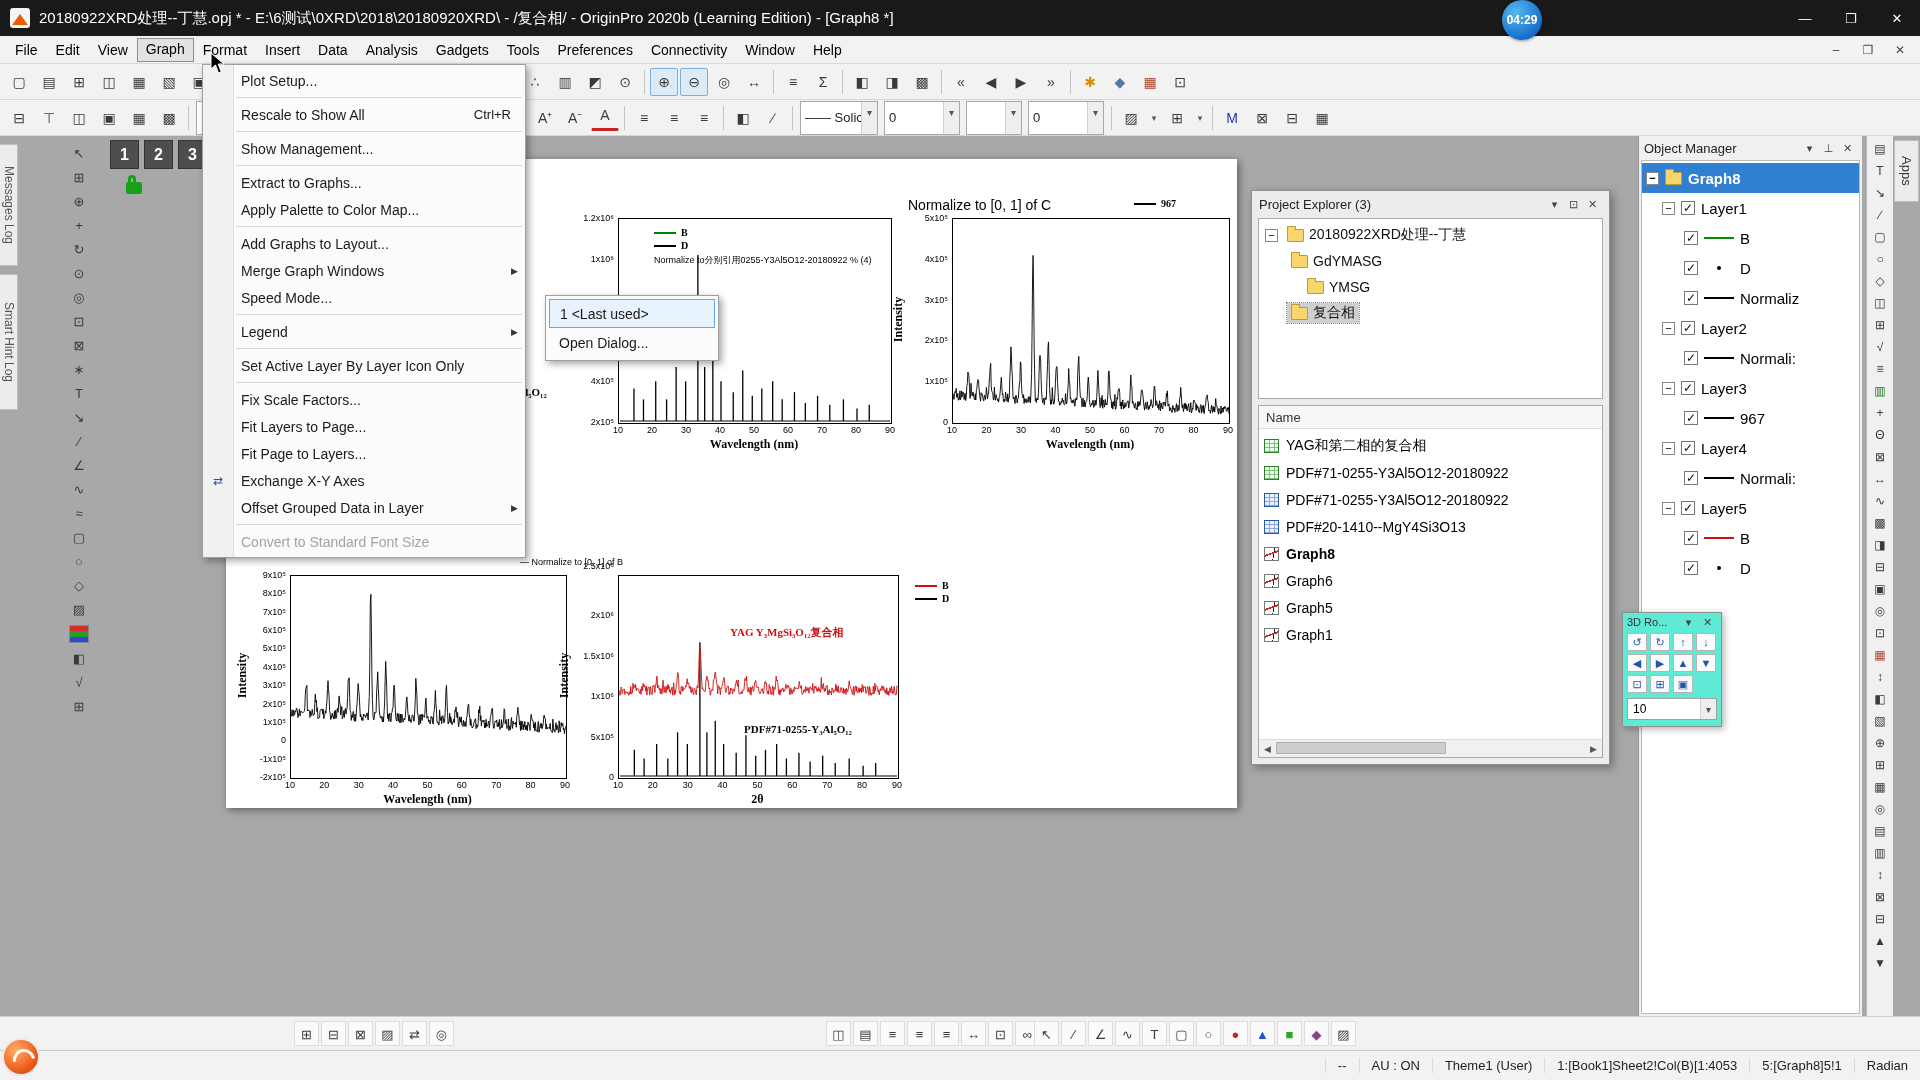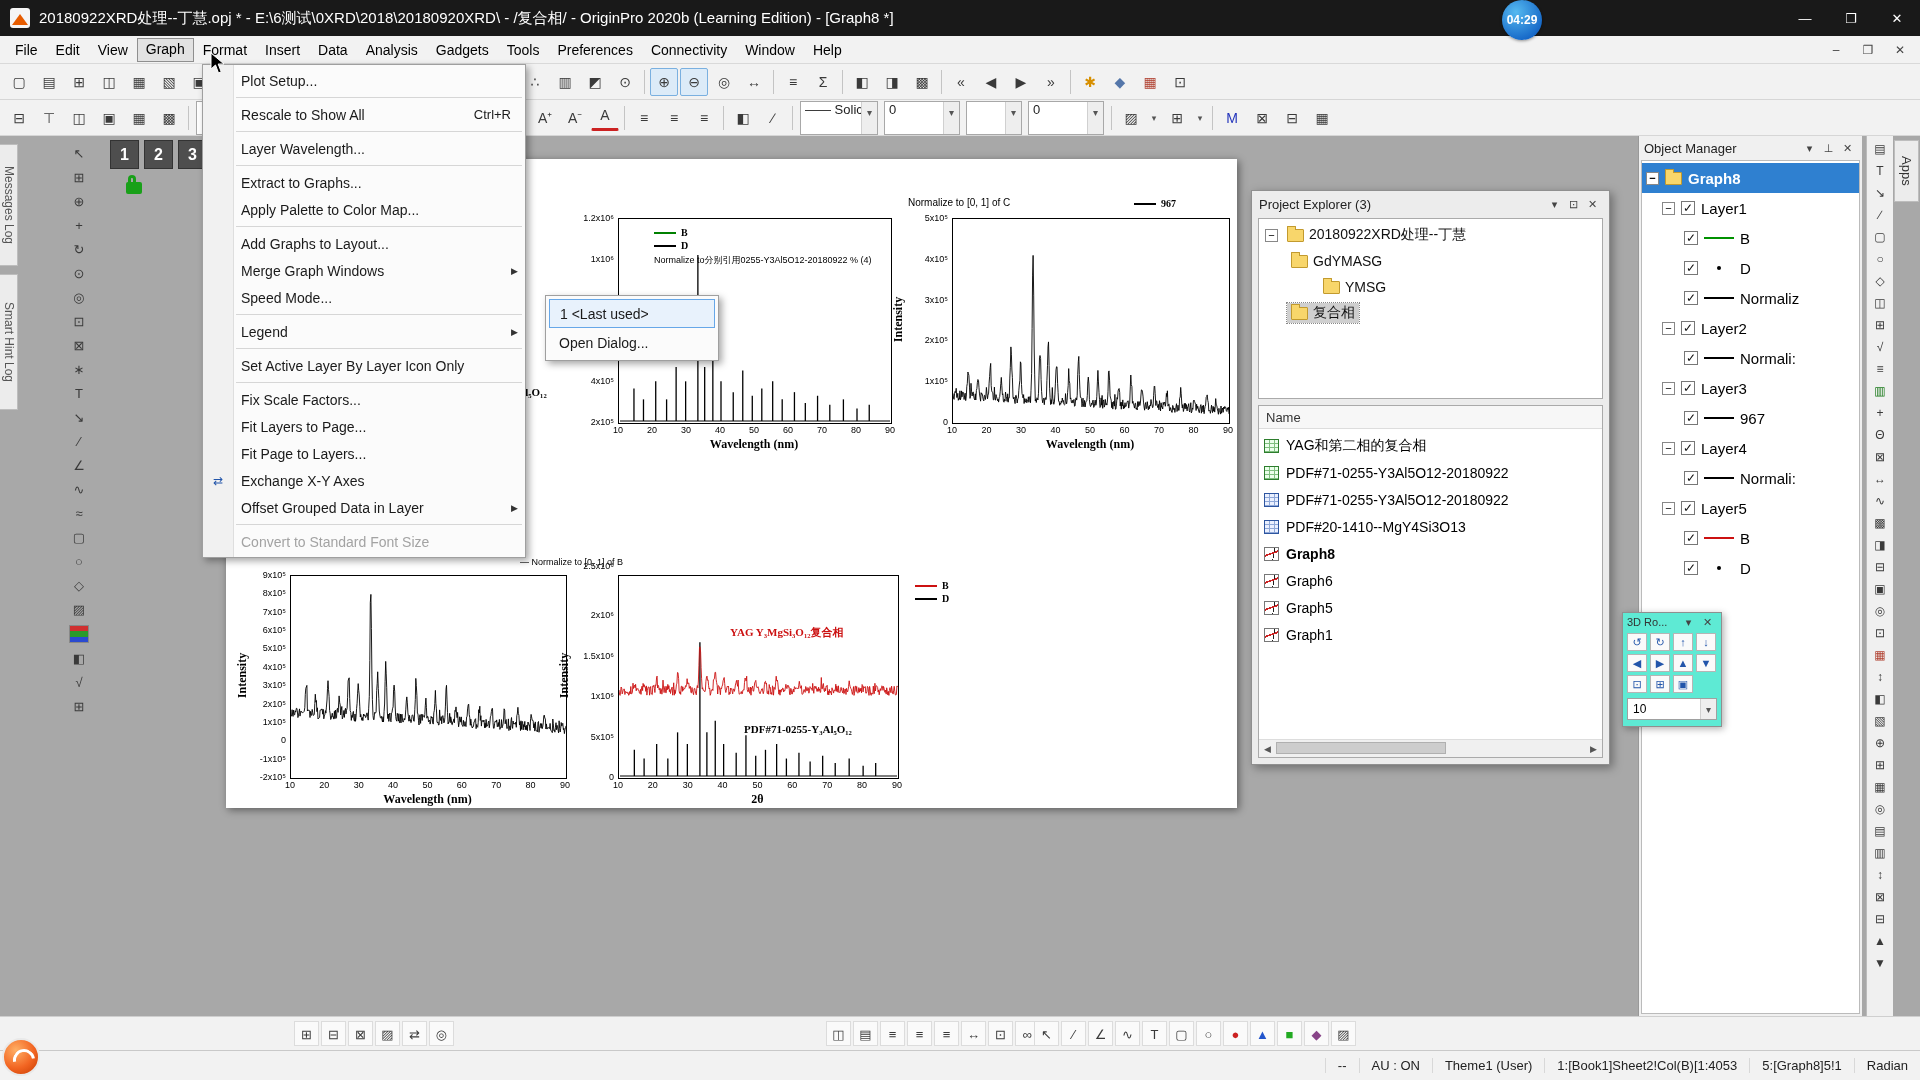--- a/index.html
+++ b/index.html
@@ -26,21 +26,21 @@
   #tb1{top:64px;height:36px}
   #tb2{top:100px;height:36px}
   .tbtn{min-width:26px;height:26px;line-height:26px;text-align:center;font-size:14px;color:#3a3a3a;margin:0 1px;border:1px solid transparent;border-radius:2px;white-space:nowrap}
   .tbtn.checked{background:#dcebf8;border-color:#7ab0e0}
   .tbtn.small{min-width:12px;font-size:9px;color:#555}
   .fbold{font-weight:bold}
   .fitalic{font-style:italic;font-family:"Liberation Serif",serif}
   .funder{text-decoration:underline}
   .fcolor{border-bottom:3px solid #cc2222;line-height:20px;height:23px}
   .tsep{width:1px;height:24px;background:#c4c4c4;margin:0 4px;flex:0 0 1px}
-  .combo{height:34px;background:#fff;border:1px solid #a8a8a8;display:flex;margin:0 3px;font-size:13px;color:#222;box-sizing:border-box}
+  .combo{height:34px;background:#fff;border:1px solid #a8a8a8;display:flex;align-items:center;margin:0 3px;font-size:13px;color:#222;box-sizing:border-box}
   .combo-val{flex:1;padding:0 4px;white-space:nowrap;overflow:hidden}
   .combo-arrow{width:15px;text-align:center;color:#555;font-size:10px;border-left:1px solid #d0d0d0;height:100%;line-height:22px;background:#eee;flex:0 0 15px}
 
   
   .side-tab{position:absolute;left:0;width:17px;background:#ececec;border:1px solid #bdbdbd;border-left:none;color:#555;font-size:12px;writing-mode:vertical-rl;display:flex;align-items:center;justify-content:center}
   #tab-msg{top:144px;height:120px}
   #tab-hint{top:274px;height:134px}
   #left-tools{position:absolute;left:64px;top:142px;width:30px;display:flex;flex-direction:column;align-items:center;gap:1px}
   .ltbtn{width:24px;height:23px;line-height:23px;text-align:center;font-size:13px;color:#3a3a3a}
   .ltbtn.multicolor{background:linear-gradient(to bottom,#d03030 0 33%,#2a9a2a 33% 66%,#2a4ad0 66%);width:18px;height:16px;margin:3px;border:1px solid #888}
@@ -49,21 +49,21 @@
   #lock-icon{position:absolute;left:126px;top:182px;width:16px;height:12px;background:#19a019;border-radius:2px}
   #lock-icon:before{content:"";position:absolute;left:2px;top:-7px;width:8px;height:7px;border:3px solid #19a019;border-bottom:none;border-radius:6px 6px 0 0;box-sizing:border-box}
 
   
   #graph-page{position:absolute;left:226px;top:159px;width:1011px;height:649px;background:#fff;box-shadow:2px 2px 8px rgba(0,0,0,.45)}
   .plotbox{position:absolute;border:1px solid #000;background:#fff}
   .plotbox svg{position:absolute;left:0;top:0}
   .ytick{position:absolute;font-size:9px;color:#000;text-align:right}
   .xtick{position:absolute;font-size:9px;color:#000;text-align:center;width:24px}
   .axlabel{position:absolute;font-family:"Liberation Serif",serif;font-weight:bold;font-size:12px;color:#000;text-align:center}
-  .gtitle{position:absolute;font-size:10px;color:#000;white-space:nowrap}
+  .gtitle{position:absolute;font-size:14px;color:#000;white-space:nowrap}
   .gnote{position:absolute;font-size:9px;color:#000}
   .legend{position:absolute;font-size:10px;font-family:"Liberation Serif",serif;font-weight:bold;color:#000}
   .legend .lrow{display:flex;align-items:center;gap:5px;height:13px}
   .legend .ln{display:inline-block;width:22px;height:0;border-top:2px solid #000}
   .slabel{position:absolute;font-family:"Liberation Serif",serif;font-weight:bold;font-size:11px;white-space:nowrap}
 
   
   #graph-menu{position:absolute;left:202px;top:64px;width:322px;background:linear-gradient(to right,#f1f1f1 0,#f1f1f1 30px,#dedede 30px,#dedede 31px,#fbfbfb 31px);border:1px solid #9f9f9f;box-shadow:3px 3px 7px rgba(0,0,0,.35);padding:2px 0;z-index:40;font-size:14px}
   .mitem{display:flex;align-items:center;height:27px;color:#1a1a1a;position:relative}
   .mitem.disabled{color:#a3a3a3}
@@ -515,21 +515,21 @@
             <span class="folder"></span>
             <span>20180922XRD处理--丁慧</span>
           </span>
         </div>
         <div class="pe-frow" style="padding-left: 28px;">
           <span class="pe-sel">
             <span class="folder"></span>
             <span>GdYMASG</span>
           </span>
         </div>
-        <div class="pe-frow" style="padding-left: 44px; margin-left: 16px;">
+        <div class="pe-frow" style="padding-left: 44px;">
           <span class="pe-sel">
             <span class="folder"></span>
             <span>YMSG</span>
           </span>
         </div>
         <div class="pe-frow" style="padding-left: 28px;">
           <span class="pe-sel on">
             <span class="folder"></span>
             <span>复合相</span>
           </span>
@@ -747,21 +747,21 @@
       </div>
       <div class="msep"></div>
       <div class="mitem">
         <span class="mgutter"></span>
         <span class="mlabel">Rescale to Show All</span>
         <span class="mshortcut">Ctrl+R</span>
       </div>
       <div class="msep"></div>
       <div class="mitem">
         <span class="mgutter"></span>
-        <span class="mlabel">Layer Wavelength...</span>
+        <span class="mlabel">Show Management...</span>
         <span class="mshortcut"></span>
       </div>
       <div class="msep"></div>
       <div class="mitem">
         <span class="mgutter"></span>
         <span class="mlabel">Extract to Graphs...</span>
         <span class="mshortcut"></span>
       </div>
       <div class="mitem">
         <span class="mgutter"></span>

